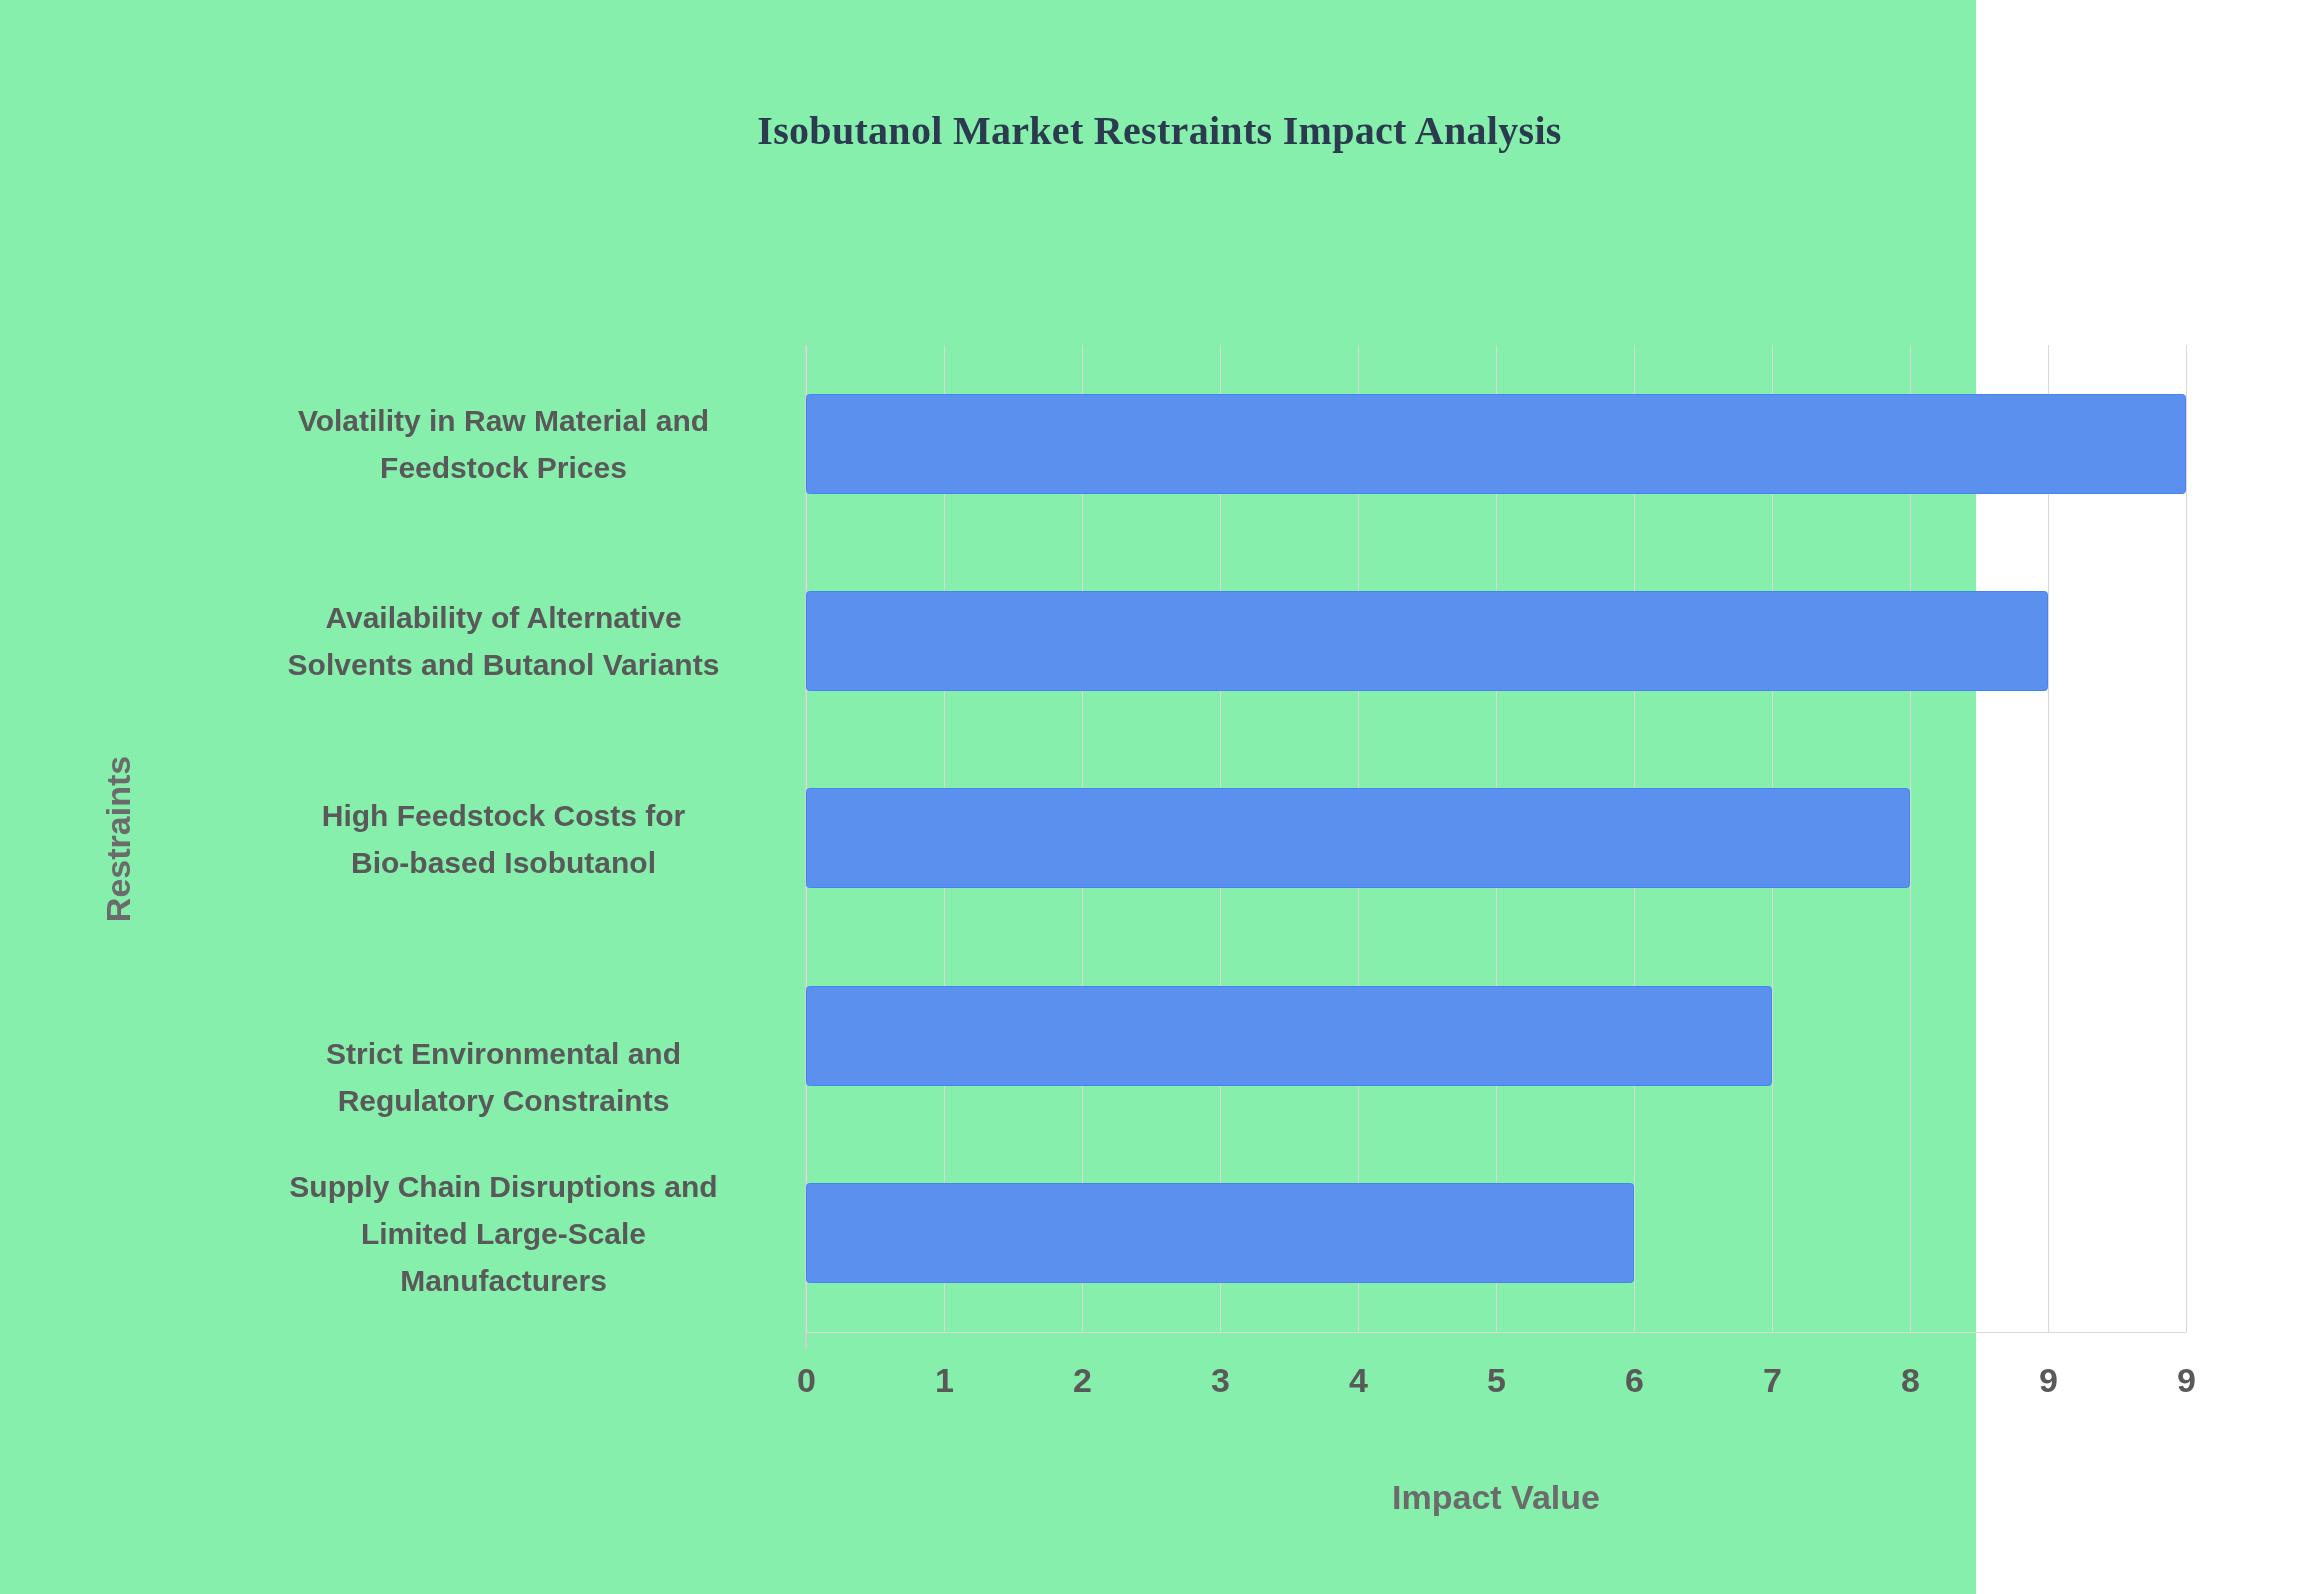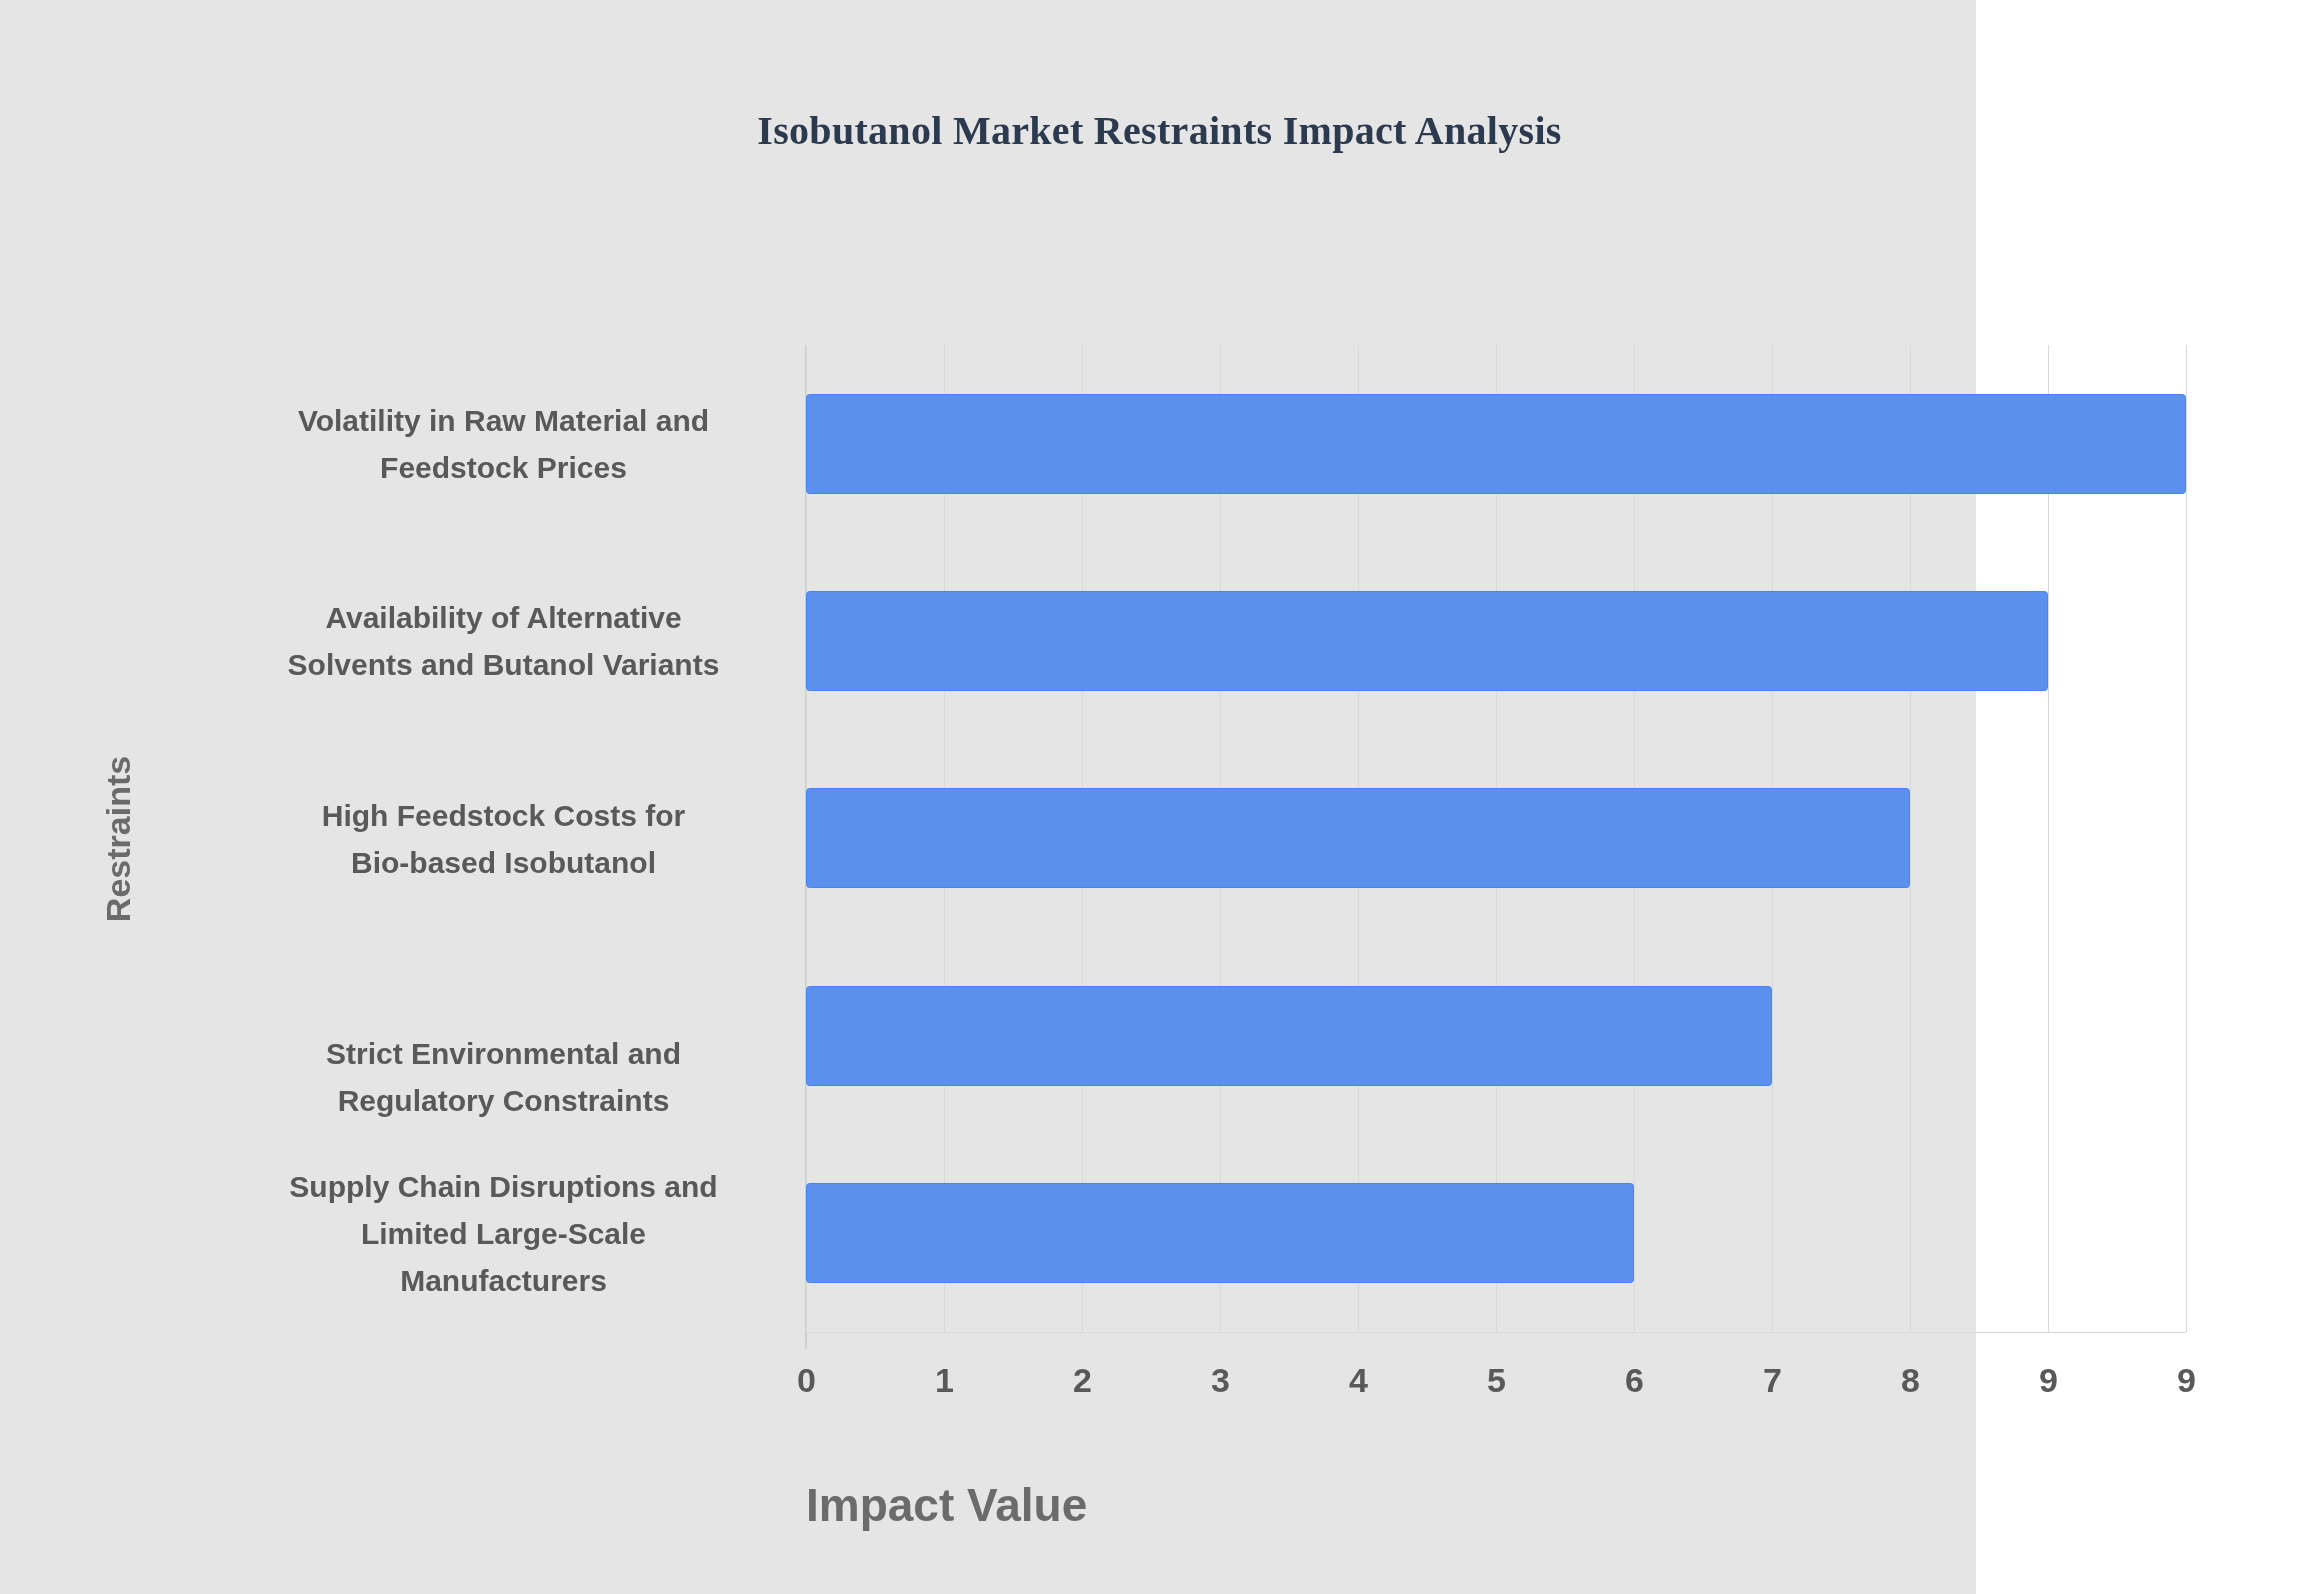--- a/index.html
+++ b/index.html
@@ -11,21 +11,21 @@
     width: 2319px;
     height: 1594px;
     font-family: "Liberation Sans", sans-serif;
     overflow: hidden;
   }
 
   #chart-root {
     position: relative;
     width: 1976px;
     height: 1594px;
-    background: #e5e5e5;
+    background: #86efac;
   }
 
   
   #chart-title {
     position: absolute;
     left: 0;
     top: 107px;
     width: 2319px;
     text-align: center;
     font-family: "Liberation Serif", "DejaVu Serif", serif;
@@ -107,23 +107,24 @@
     transform: translateY(-50%);
     white-space: pre-line;
   }
 
   
   #x-axis-title {
     position: absolute;
     left: 806px;
     top: 1478px;
     width: 1380px;
-    font-family: "Liberation Sans", sans-serif;
-    font-weight: bold;
-    font-size: 46px;
+    text-align: center;
+    font-family: "Liberation Sans", sans-serif;
+    font-weight: bold;
+    font-size: 34px;
     color: #6b6b6b;
   }
   #y-axis-title {
     position: absolute;
     left: 118px;
     top: 839px;
     font-family: "Liberation Sans", sans-serif;
     font-weight: bold;
     font-size: 34px;
     color: #6b6b6b;

